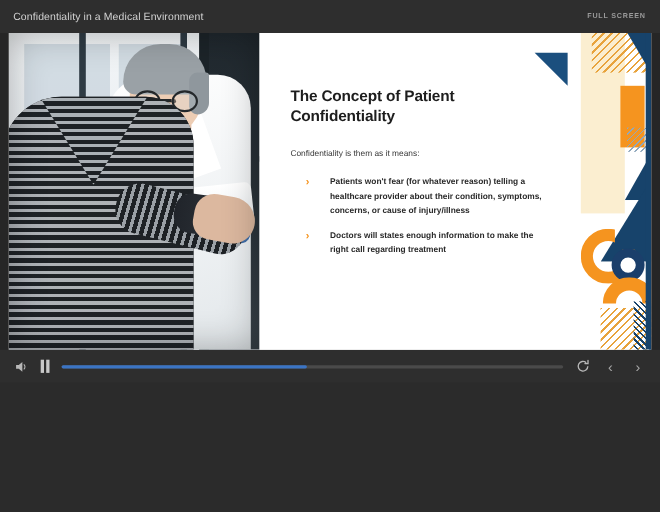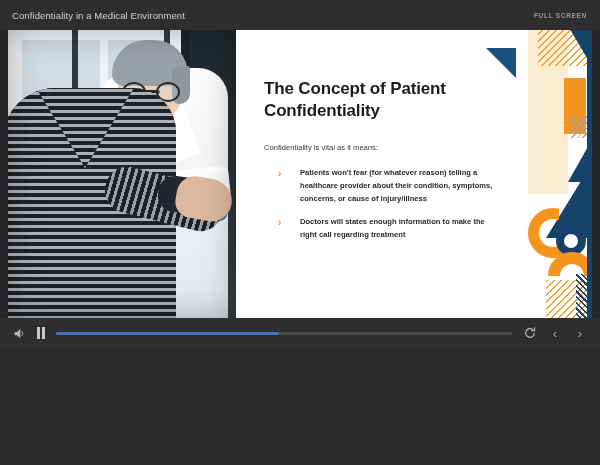--- a/index.html
+++ b/index.html
@@ -197,21 +197,21 @@
     position:absolute; inset:0;
     box-shadow:inset 0 0 34px rgba(0,0,0,.30);
   }
 
   
   .content {
     flex:1 1 auto; position:relative;
     background:#fff; padding:48px 68px 10px 28px;
   }
   h1.slide-head {
-    font-size:17px; line-height:1.32; color:#1d1d1d;
+    font-size:14px; line-height:1.32; color:#1d1d1d;
     font-weight:bold; letter-spacing:-.15px;
     margin-bottom:18px; max-width:210px;
   }
   p.body-txt {
     font-size:7.6px; line-height:1.78; color:#3a3a3a;
     margin-bottom:12px; max-width:232px;
   }
   p.body-txt b { color:#1d1d1d; }
   ul.bullets { list-style:none; margin:0 0 12px 14px; max-width:222px; }
   ul.bullets li {
@@ -343,21 +343,21 @@
       <div class="pat-arm"></div>
       <div class="handshake"></div>
       <div class="pat-hand"></div>
       <div class="photo-vig"></div>
     </div>
 
     <div class="content">
       <h1 class="slide-head">The Concept of Patient Confidentiality</h1>
 
 
-      <p class="body-txt">Confidentiality is vital as it means:</p>
+      <p class="body-txt">Confidentiality is them as it means:</p>
 
       <ul class="bullets">
         <li>
           <span class="chev">›</span>
           <span>Patients won't fear (for whatever reason) telling a healthcare provider about their condition, symptoms, concerns, or cause of injury/illness</span>
         </li>
         <li>
           <span class="chev">›</span>
           <span>Doctors will states enough information to make the right call regarding treatment</span>
         </li>

